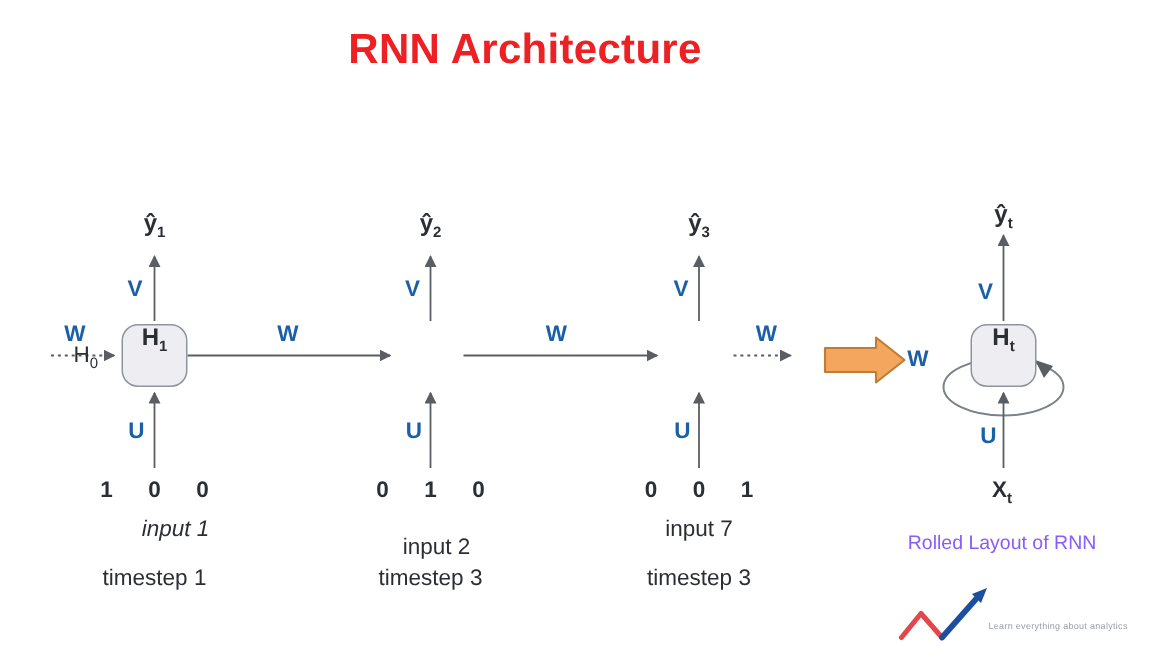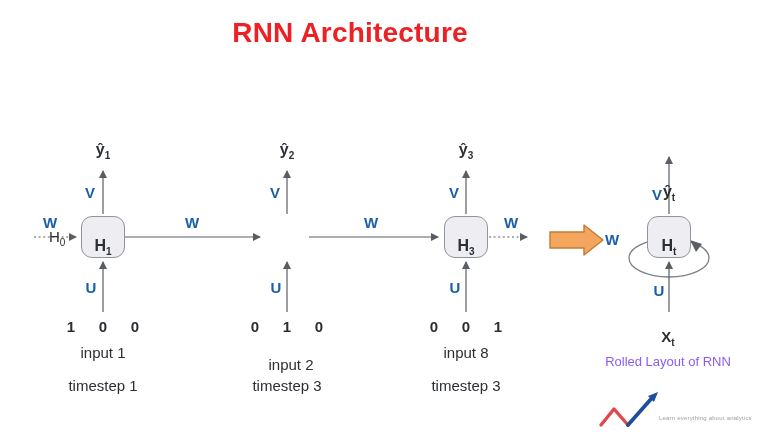--- a/index.html
+++ b/index.html
@@ -12,21 +12,21 @@
   .title{
     top:17px;left:0;width:700px;text-align:center;
     font-size:28px;font-weight:700;color:#ed2024;letter-spacing:.2px;
   }
   .wires{position:absolute;top:0;left:0;}
   .yhat{font-size:16px;font-weight:600;color:#2b2e33;}
   .yhat sub,.state sub,.xin sub,.h0 sub{font-size:10px;font-weight:600;}
   .wlbl{font-size:15px;font-weight:700;color:#1a5fa8;}
   .cell{
     width:44px;height:42px;border:1.6px solid #8f959c;border-radius:11px;
-    background:#ededf2;display:flex;align-items:flex-end;justify-content:center;
+    background:#ededf2;display:flex;align-items:flex-start;justify-content:center;
     box-sizing:border-box;
   }
   .state{font-size:16px;font-weight:600;color:#2b2e33;}
   .h0{font-size:15px;font-weight:400;color:#2b2e33;}
   .h0 sub{font-weight:400;}
   .digits{display:flex;top:318px;width:96px;}
   .digits span{width:32px;text-align:center;font-size:15px;font-weight:700;color:#2b2e33;}
   .inlbl{top:344px;font-size:15px;color:#2b2e33;}
   .tslbl{top:377px;font-size:15px;color:#2b2e33;}
   .xin{font-size:15px;font-weight:600;color:#2b2e33;}
@@ -78,60 +78,57 @@
   <div class="abs ctr wlbl" style="left:50px;top:214px;">W</div>
   <div class="abs cell" style="left:81px;top:216px;">
       <span class="state"><span>H</span><sub>1</sub></span>
     </div>
   <div class="abs ctr wlbl" style="left:91px;top:279px;">U</div>
   <div class="abs digits" style="left:55px;">
     <span>1</span>
     <span>0</span>
     <span>0</span>
   </div>
-  <div class="abs ctr inlbl" style="left:103px;">input 1</div>
+  <div class="abs ctr inlbl" style="left:117px;font-style:italic;">input 1</div>
   <div class="abs ctr tslbl" style="left:103px;">timestep 1</div>
 
   <div class="abs ctr yhat" style="left:287px;top:141px;"><span>ŷ</span><sub>2</sub></div>
   <div class="abs ctr wlbl" style="left:275px;top:184px;">V</div>
   <div class="abs ctr wlbl" style="left:192px;top:214px;">W</div>
   <div class="abs ctr wlbl" style="left:276px;top:279px;">U</div>
   <div class="abs digits" style="left:239px;">
     <span>0</span>
     <span>1</span>
     <span>0</span>
   </div>
   <div class="abs ctr inlbl" style="left:291px;margin-top:12px;">input 2</div>
   <div class="abs ctr tslbl" style="left:287px;">timestep 3</div>
 
   <div class="abs ctr yhat" style="left:466px;top:141px;"><span>ŷ</span><sub>3</sub></div>
   <div class="abs ctr wlbl" style="left:454px;top:184px;">V</div>
   <div class="abs ctr wlbl" style="left:371px;top:214px;">W</div>
-  <div class="abs cell" style="left:444px;top:216px;">
-      <span class="state"><span>H</span><sub>3</sub></span>
-    </div>
   <div class="abs ctr wlbl" style="left:455px;top:279px;">U</div>
   <div class="abs digits" style="left:418px;">
     <span>0</span>
     <span>0</span>
     <span>1</span>
   </div>
-  <div class="abs ctr inlbl" style="left:466px;">input 8</div>
+  <div class="abs ctr inlbl" style="left:466px;">input 7</div>
   <div class="abs ctr tslbl" style="left:466px;">timestep 3</div>
 
   <div class="abs ctr wlbl" style="left:511px;top:214px;">W</div>
 
-  <div class="abs ctr yhat" style="left:669px;top:135px;margin-top:48px;"><span>ŷ</span><sub>t</sub></div>
+  <div class="abs ctr yhat" style="left:669px;top:135px;"><span>ŷ</span><sub>t</sub></div>
   <div class="abs ctr wlbl" style="left:657px;top:186px;">V</div>
   <div class="abs ctr wlbl" style="left:612px;top:231px;">W</div>
   <div class="abs cell" style="left:647px;top:216px;">
       <span class="state"><span>H</span><sub>t</sub></span>
     </div>
   <div class="abs ctr wlbl" style="left:659px;top:282px;">U</div>
-  <div class="abs ctr xin" style="left:668px;top:318px;margin-top:10px;"><span>X</span><sub>t</sub></div>
+  <div class="abs ctr xin" style="left:668px;top:318px;"><span>X</span><sub>t</sub></div>
   <div class="abs ctr caption" style="left:668px;top:354px;">Rolled Layout of RNN</div>
 
   <div class="abs" style="left:596px;top:388px;width:172px;height:44px;">
     <svg width="66" height="44" viewBox="0 0 66 44" style="position:absolute;left:0;top:0;">
       <polyline points="5,37 18,21 32,37" fill="none" stroke="#e2474b" stroke-width="3.4" stroke-linecap="round" stroke-linejoin="round"></polyline>
       <polyline points="32,37 55,11" fill="none" stroke="#1d4f9e" stroke-width="3.8" stroke-linecap="round" stroke-linejoin="round"></polyline>
       <polygon points="62,4 58,14 52,8" fill="#1d4f9e"></polygon>
     </svg>
     <div class="abs tagline" style="left:63px;top:27px;">Learn everything about analytics</div>
   </div>

